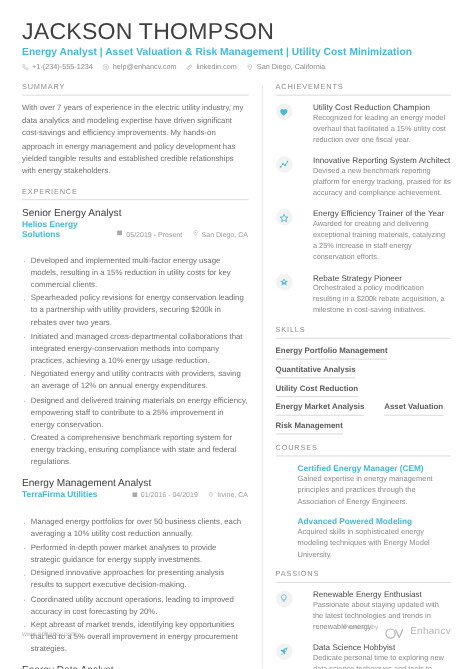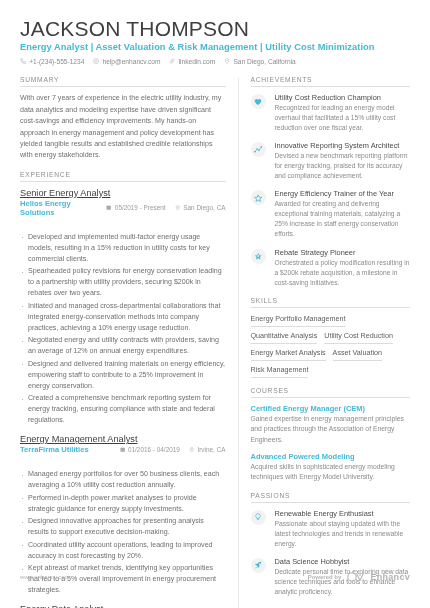--- a/index.html
+++ b/index.html
@@ -41,65 +41,65 @@
     border-bottom: 1px solid #dedede; margin-bottom: 6px;
   }
   .sec { margin-bottom: 9px; }
 
   
   .summary-text { font-size: 7.1px; line-height: 1.62; color: #6f6f6f; }
 
   
   .entry { margin-bottom: 8px; }
   .entry:last-child { margin-bottom: 2px; }
-  .entry-title { font-size: 9.2px; color: #3f3f3f; margin-bottom: 1px; font-weight: 400; text-decoration: underline; }
-  .entry-meta { display: flex; align-items: center; margin-bottom: 3px; }
+  .entry-title { font-size: 9.2px; color: #3f3f3f; margin-bottom: 1px; font-weight: 400; }
+  .entry-meta { display: flex; align-items: flex-end; margin-bottom: 3px; }
   .entry-org { font-size: 7.6px; color: #45b9d6; font-weight: 600; }
   .meta-right { display: flex; align-items: center; gap: 9px; margin-left: auto; }
   .meta-chip { display: flex; align-items: center; gap: 3px; font-size: 6.4px; color: #9a9a9a; white-space: nowrap; }
   ul.bullets { list-style: none; margin-top: 15px; }
   ul.bullets li {
     position: relative; padding-left: 8px; font-size: 7.1px;
     line-height: 1.55; color: #6f6f6f; margin-bottom: 1.5px;
   }
   ul.bullets li:before {
     content: "·"; position: absolute; left: 1px; top: -0.5px;
     color: #a8a8a8; font-size: 9px;
   }
 
   
-  .ach { display: flex; gap: 9px; margin-bottom: 8px; }
+  .ach { display: flex; gap: 19px; margin-bottom: 8px; }
   .ach-ico {
     flex: 0 0 auto; width: 15px; height: 15px; border-radius: 50%;
     background: #f2f2f2; display: flex; align-items: center; justify-content: center;
     margin-top: 1px;
   }
   .ach-body { flex: 1; min-width: 0; }
   .ach-title { font-size: 7.4px; color: #4a4a4a; margin-bottom: 1px; }
   .ach-desc { font-size: 6.7px; line-height: 1.5; color: #8b8b8b; }
 
   
-  .skills { display: flex; flex-wrap: wrap; gap: 4px 7px; }
+  .skills { display: flex; flex-wrap: wrap; gap: 4px 18px; font-weight: bold; }
   .skill {
     font-size: 7.2px; color: #5d5d5d; padding-bottom: 3px;
     border-bottom: 1px solid #dcdcdc;
   }
 
   
-  .course { margin-bottom: 7px; }
+  .course { margin-bottom: 7px; margin-left: 20px; }
   .course-title { font-size: 7.5px; color: #45b9d6; font-weight: 600; margin-bottom: 1.5px; }
   .course-desc { font-size: 6.8px; line-height: 1.5; color: #8b8b8b; }
 
   
   .footer {
     position: absolute; left: 20px; right: 20px; bottom: 22px;
     display: flex; align-items: center;
   }
   .footer-url { font-size: 6px; color: #b4b4b4; }
-  .footer-right { margin-left: auto; display: flex; align-items: center; gap: 6px; font-weight: bold; }
+  .footer-right { margin-left: auto; display: flex; gap: 6px; }
   .powered { font-size: 6px; color: #b4b4b4; }
   .brand { font-size: 9px; color: #b4b4b4; letter-spacing: 0.3px; }
 </style>
 </head>
 <body>
 
 <div class="page">
 
   <div>
     <div class="name">JACKSON THOMPSON</div>

